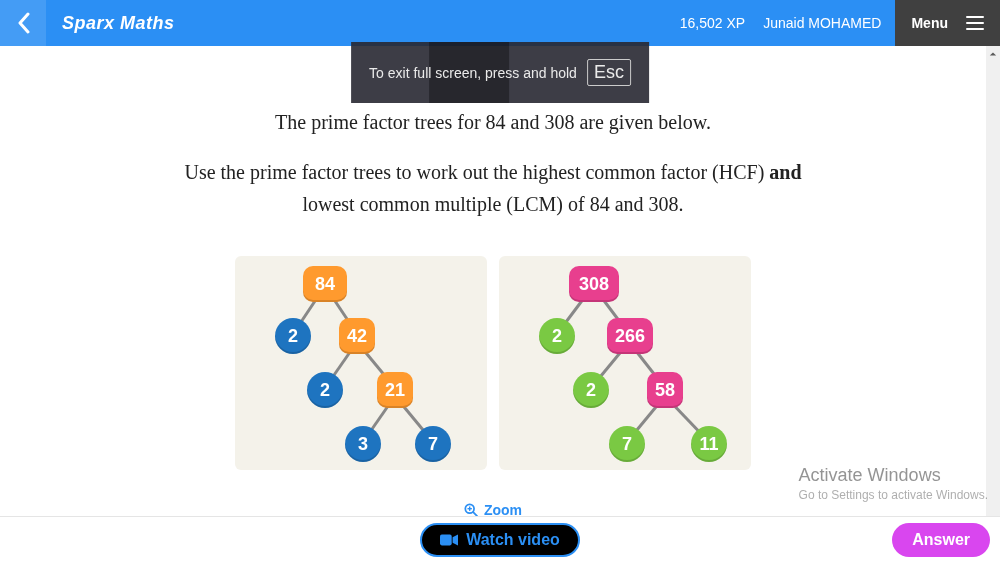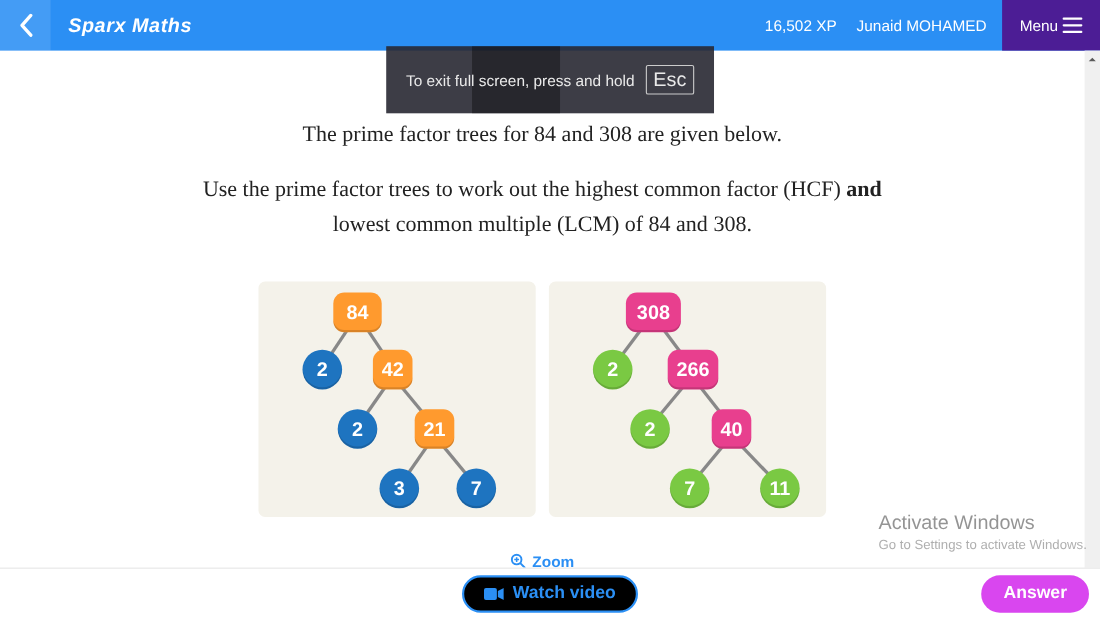--- a/index.html
+++ b/index.html
@@ -25,24 +25,24 @@
     font-weight: 700;
     font-style: italic;
     margin-left: 16px;
     letter-spacing: 0.5px;
   }
   .header-spacer { flex: 1; }
   .xp { font-size: 14px; margin-right: 18px; }
   .user-name { font-size: 14px; margin-right: 14px; }
   .menu-btn {
     height: 46px;
-    background: #4c1d95;
-    display: flex; align-items: center; gap: 4px;
+    background: #404040;
+    display: flex; align-items: center; gap: 18px;
     padding: 0 16px;
-    font-weight: 400;
+    font-weight: 700;
     cursor: pointer;
     font-size: 14px;
   }
   .menu-icon { display: flex; flex-direction: column; gap: 4px; }
   .menu-icon span { display: block; width: 18px; height: 2px; background: #fff; border-radius: 1px; }
 
   
   .toast {
     position: absolute;
     top: 42px;
@@ -279,21 +279,21 @@
           <line x1="130" y1="86" x2="92" y2="132"></line>
           <line x1="130" y1="86" x2="166" y2="132"></line>
           <line x1="166" y1="140" x2="128" y2="186"></line>
           <line x1="166" y1="140" x2="210" y2="186"></line>
         </g>
       </svg>
       <div class="node pink big" style="left:70px; top:10px; width:50px">308</div>
       <div class="node green circle" style="left:40px; top:62px">2</div>
       <div class="node pink big" style="left:108px; top:62px; width:46px">266</div>
       <div class="node green circle" style="left:74px; top:116px">2</div>
-      <div class="node pink" style="left:148px; top:116px">40</div>
+      <div class="node pink" style="left:148px; top:116px">58</div>
       <div class="node green circle" style="left:110px; top:170px">7</div>
       <div class="node green circle" style="left:192px; top:170px">11</div>
     </div>
   </div>
 
   <div class="zoom">
     <svg viewBox="0 0 16 16">
         <circle cx="6.5" cy="6.5" r="5" fill="none" stroke="#2b8ff4" stroke-width="2"></circle>
         <line x1="10.5" y1="10.5" x2="15" y2="15" stroke="#2b8ff4" stroke-width="2" stroke-linecap="round"></line>
         <line x1="6.5" y1="4" x2="6.5" y2="9" stroke="#2b8ff4" stroke-width="1.6"></line>

